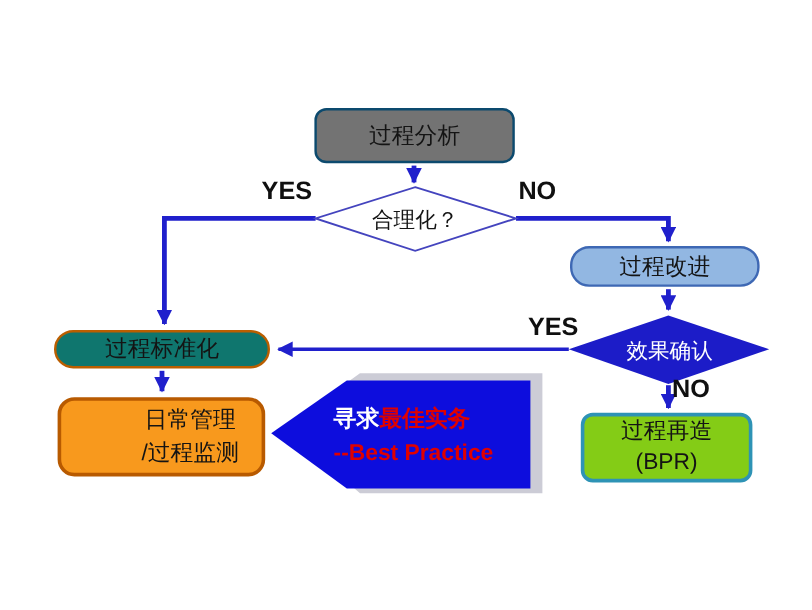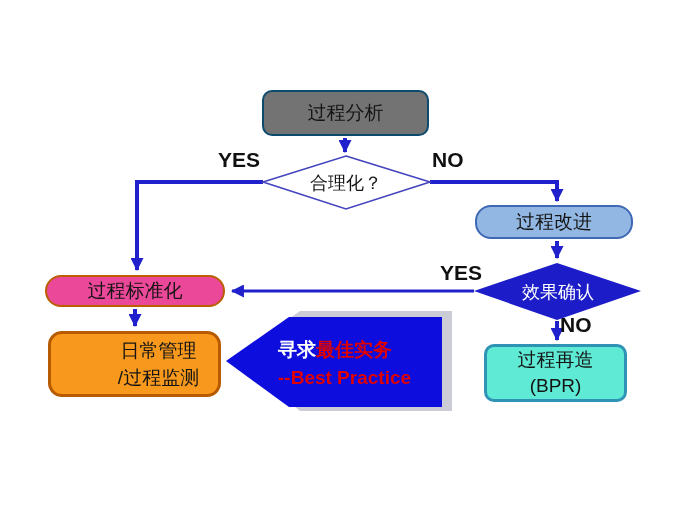--- a/index.html
+++ b/index.html
@@ -28,30 +28,30 @@
   .node-analysis {
     left: 262px; top: 90px; width: 167px; height: 46px;
     background: #737373; border: 2px solid #0c4a6e; border-radius: 10px;
   }
   .node-improve {
     left: 475px; top: 205px; width: 158px; height: 34px;
     background: #92b7e2; border: 2px solid #3e68b4;
   }
   .node-standardize {
     left: 45px; top: 275px; width: 180px; height: 32px;
-    background: #ec4899; border: 2px solid #ba5e00;
+    background: #0f766e; border: 2px solid #ba5e00;
   }
   .node-daily {
     left: 48px; top: 331px; width: 173px; height: 66px;
     background: #f8991d; border: 3px solid #b85a00; border-radius: 14px;
     flex-direction: column; line-height: 27px; padding-left: 48px;
   }
   .node-bpr {
     left: 484px; top: 344px; width: 143px; height: 58px;
-    background: #5eead4; border: 3px solid #2e93b5; border-radius: 10px;
+    background: #84cc16; border: 3px solid #2e93b5; border-radius: 10px;
     flex-direction: column; line-height: 26px;
   }
   .diamond-label {
     display: flex; align-items: center; justify-content: center;
     text-align: center; font-size: 18px;
   }
   .lbl-rationalize { left: 276px; top: 170px; width: 140px; height: 26px; }
   .lbl-confirm { left: 497px; top: 279px; width: 122px; height: 26px; color: #ffffff; }
 
   .edge-label {

